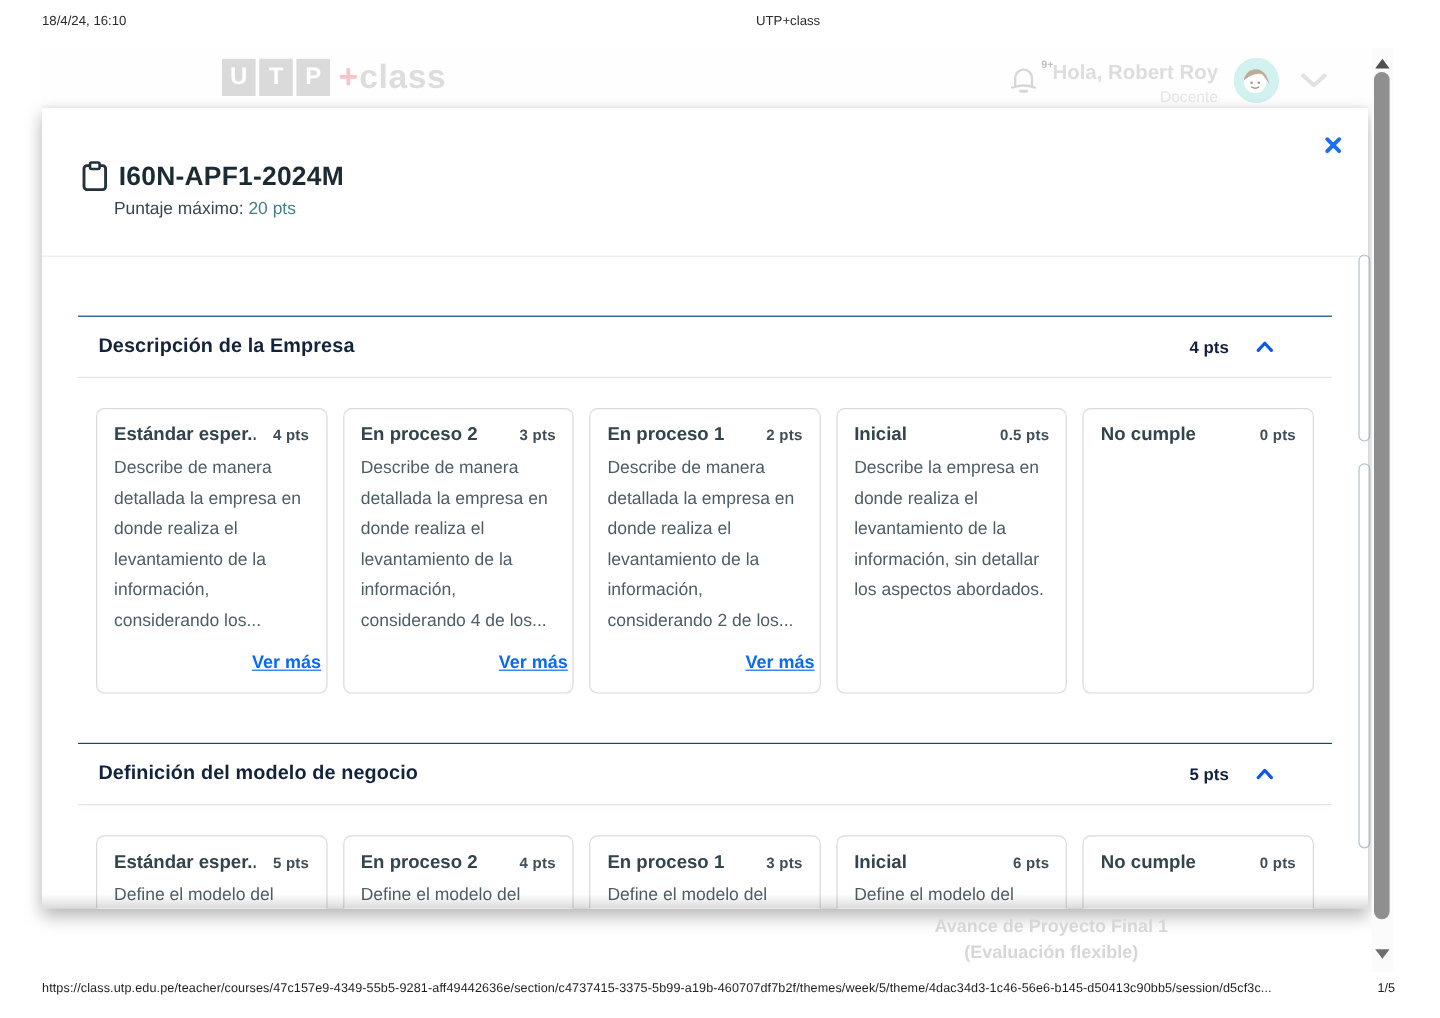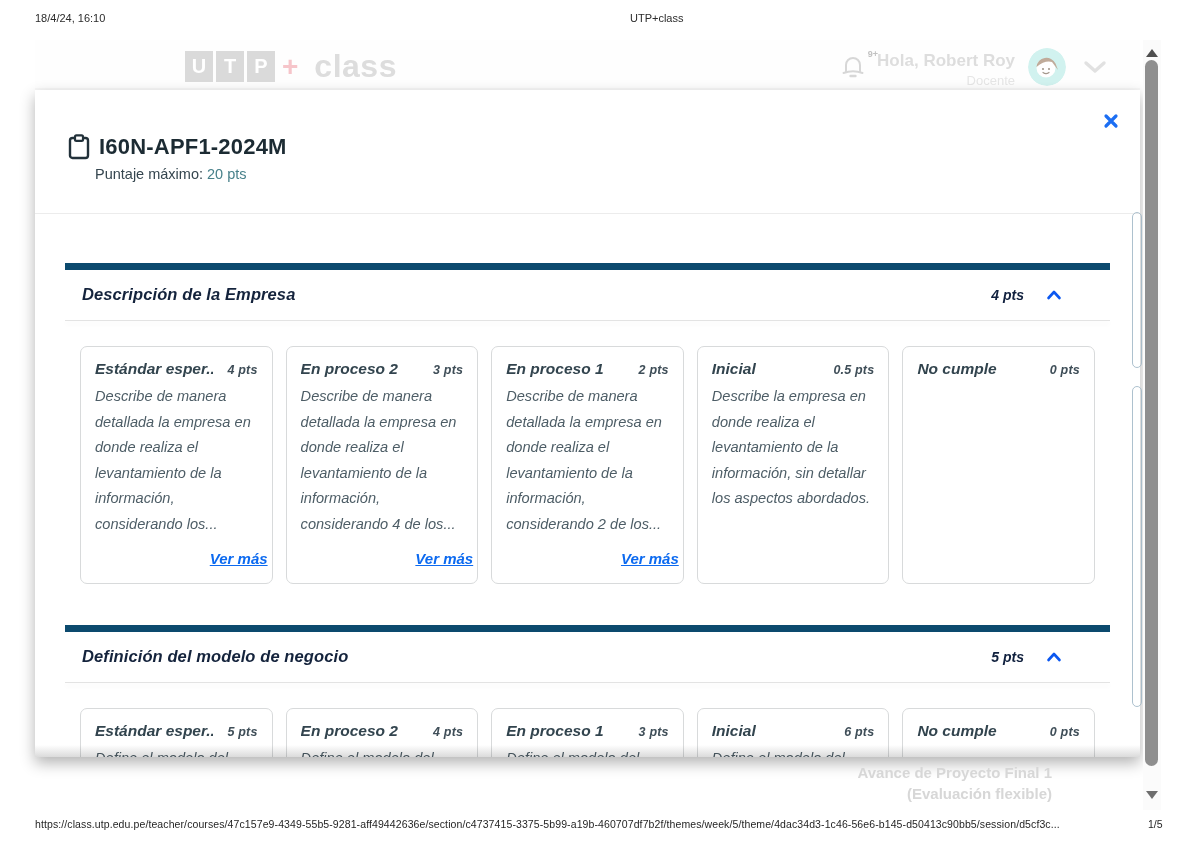--- a/index.html
+++ b/index.html
@@ -13,21 +13,21 @@
   .print-footer-url { position:absolute; left:35px; top:818px; font-size:10.5px; color:#1f1f1f; letter-spacing:.1px; }
   .print-footer-page { position:absolute; left:1148px; top:818px; font-size:10.5px; color:#1f1f1f; }
 
   
   .app-header { position:absolute; left:35px; top:40px; width:1105px; height:50px;
                 opacity:.55; border-bottom:2px solid #f3f3f3; background:#fefefe; }
   .logo { position:absolute; left:150px; top:8px; display:flex; align-items:center; }
   .logo-box { width:28px; height:31px; background:#bdbdbd; color:#ffffff; font-weight:800;
               font-size:20px; display:flex; align-items:center; justify-content:center; margin-right:3px; }
   .logo-plus { color:#f0969f; font-weight:800; font-size:28px; margin:0 1px 0 4px; }
-  .logo-class { color:#c2c2c2; font-weight:800; font-size:32px; letter-spacing:.5px;margin-left:15px; }
+  .logo-class { color:#c2c2c2; font-weight:800; font-size:28px; letter-spacing:.5px; }
   .bell-wrap { position:absolute; left:805px; top:13px; width:36px; height:32px; }
   .bell-badge { position:absolute; right:-2px; top:-4px; font-size:9px; color:#8f8f8f; font-weight:700; }
   .greet-block { position:absolute; left:760px; top:11px; width:220px; text-align:right; }
   .greet-name { font-size:17px; color:#c3c3c3; font-weight:700; }
   .greet-role { font-size:13px; color:#d2d2d2; margin-top:2px; }
   .avatar { position:absolute; left:993px; top:8px; width:38px; height:38px; border-radius:50%; overflow:hidden; }
   .hdr-chevron { position:absolute; left:1048px; top:20px; }
 
   
   .modal { position:absolute; left:35px; top:90px; width:1105px; height:667px; background:#ffffff;
@@ -36,42 +36,42 @@
                   background:linear-gradient(to bottom, rgba(0,0,0,0), rgba(0,0,0,.14)); pointer-events:none; }
   .modal-close { position:absolute; right:18px; top:20px; width:22px; height:22px; cursor:pointer;
                  display:flex; align-items:center; justify-content:center; }
   .assign-row { position:absolute; left:33px; top:44px; display:flex; align-items:center; }
   .assign-title { font-size:22px; font-weight:700; color:#1c2b33; margin-left:9px; letter-spacing:.2px; }
   .assign-sub { position:absolute; left:60px; top:76px; font-size:14.5px; color:#35464f; }
   .assign-sub .score { color:#47808a; }
   .modal-divider { position:absolute; left:0; top:123px; width:100%; height:1px; background:#ececec; }
 
   .rubric { position:absolute; left:30px; top:173px; width:1045px; }
-  .criterion { border-top:7px solid #0c4a6e;font-style:italic; }
+  .criterion { border-top:1px solid #0c4a6e; }
   .crit-head { display:flex; align-items:center; justify-content:space-between;
                padding:15px 48px 16px 17px; }
   .crit-title { font-size:16.5px; font-weight:700; color:#14233c; letter-spacing:.1px; }
   .crit-right { display:flex; align-items:center; gap:22px; }
   .crit-pts { font-size:14px; font-weight:600; color:#10203e; }
   .crit-divider { height:1px; background:#e3e3e3; box-shadow:0 3px 5px rgba(0,0,0,.07); }
   .cards { display:flex; gap:13px; margin:25px 15px 0 15px; }
   .card { position:relative; width:193px; height:238px; background:#ffffff;
           border:1px solid #d8dadb; border-radius:7px; padding:13px 14px; }
   .card-top { display:flex; align-items:baseline; justify-content:space-between; }
   .card-title { font-size:15.5px; font-weight:700; color:#32444e; white-space:nowrap;
                 overflow:hidden; max-width:118px; }
   .card-pts { font-size:12.5px; font-weight:600; color:#3f4e58; letter-spacing:.2px; }
   .card-desc { margin-top:6px; font-size:14.6px; color:#4d5d66; line-height:25.5px; }
   .card-link { position:absolute; right:4px; bottom:16px; font-size:15px; font-weight:700;
                color:#0c6af0; text-decoration:underline; cursor:pointer; }
   .crit-2 { padding-bottom:0; }
   .crit-spacer { height:41px; }
 
   
-  .bg-title { position:absolute; left:700px; top:762px; width:352px; text-align:right;
+  .bg-title { position:absolute; left:700px; top:762px; width:352px; text-align:center;
               font-size:15px; font-weight:700; color:#d7d7d7; line-height:21px; }
 
   
   .inner-scroll-a, .inner-scroll-b { position:absolute; left:1132px; width:10px;
               border:1.5px solid #9fb6c6; border-radius:5px; opacity:.85; }
   .inner-scroll-a { top:212px; height:156px; }
   .inner-scroll-b { top:386px; height:321px; }
 
   
   .scrollbar { position:absolute; left:1143px; top:40px; width:18px; height:770px; background:#fbfbfb; }

